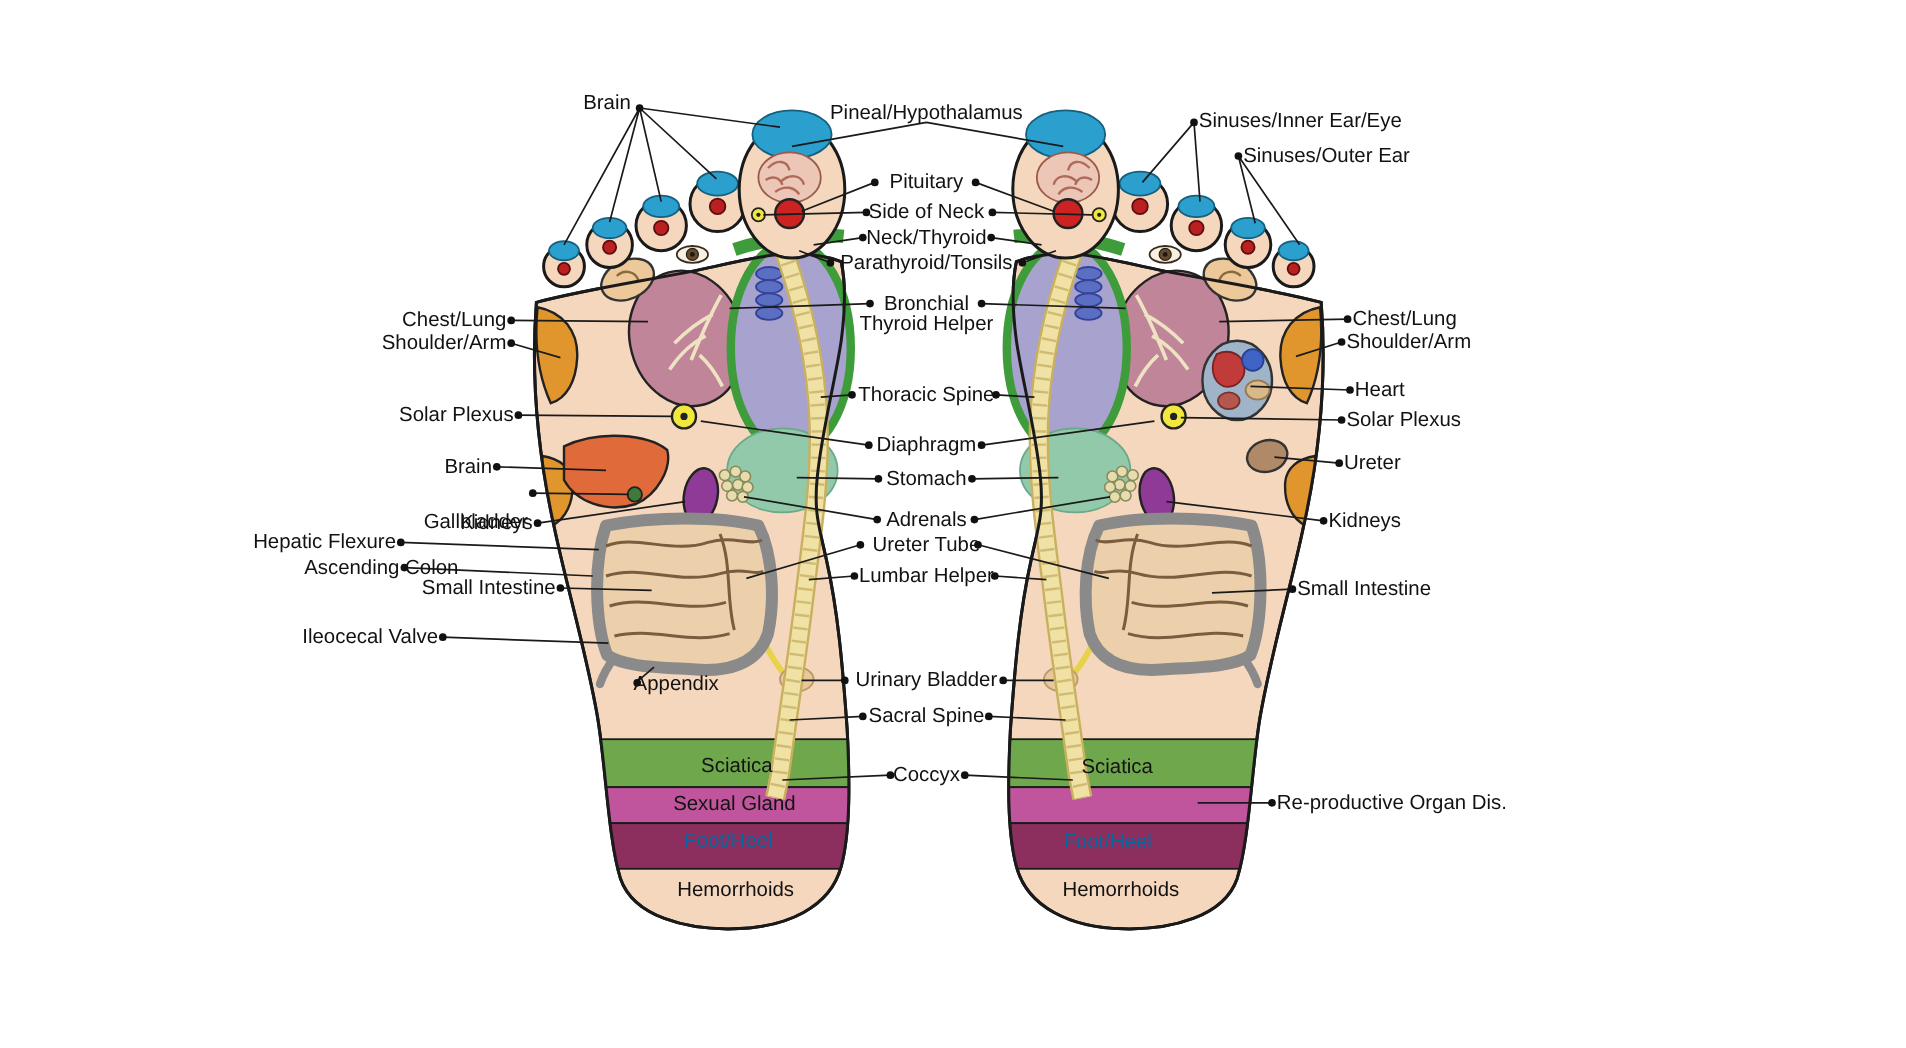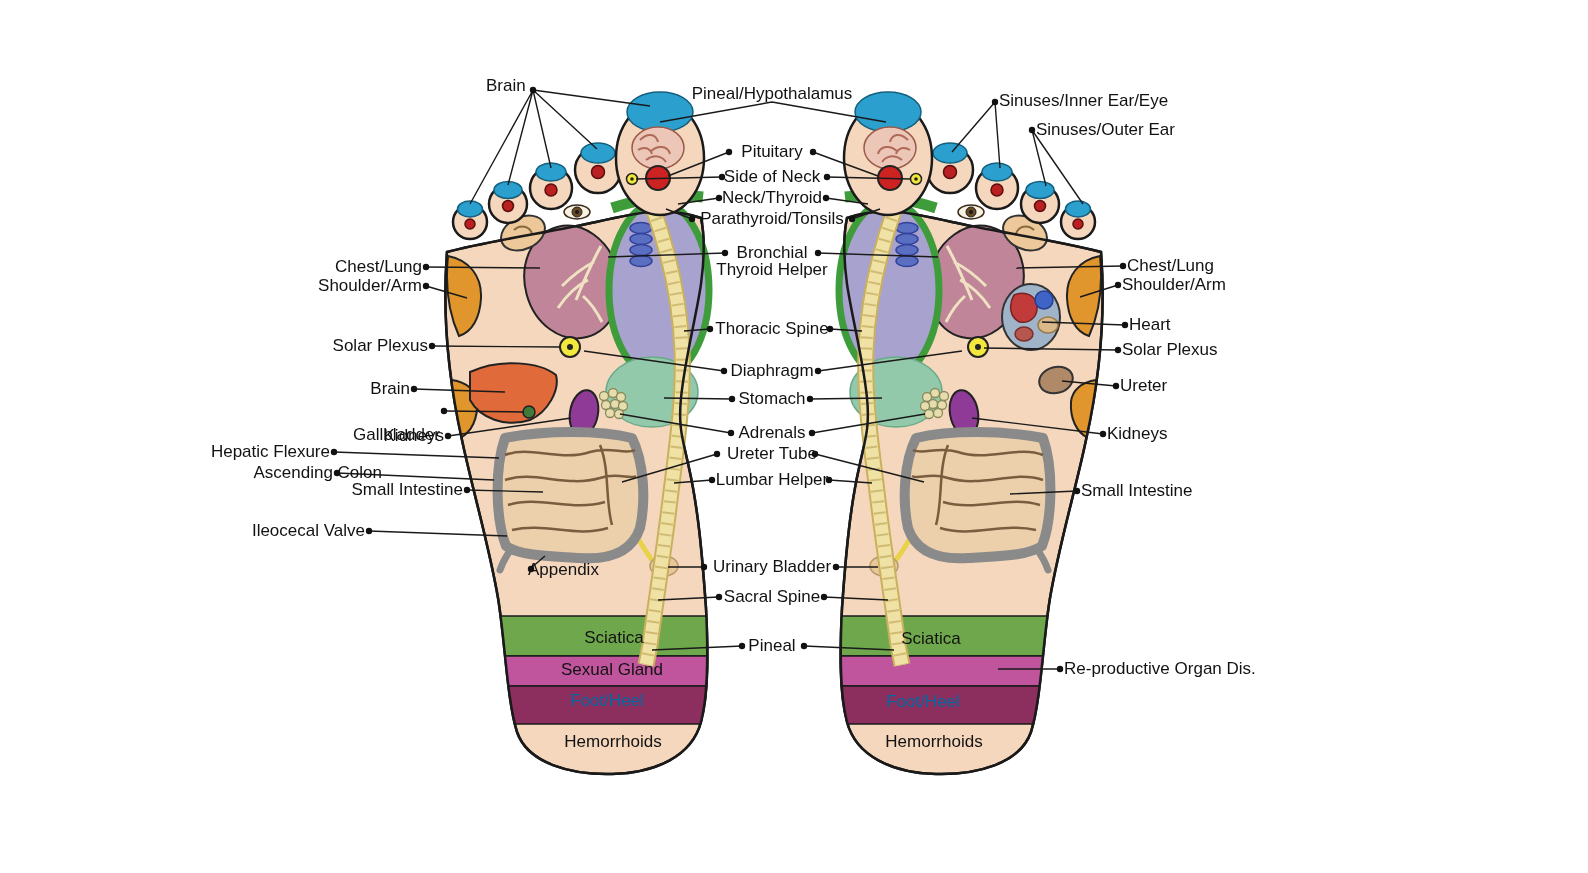--- a/index.html
+++ b/index.html
@@ -276,21 +276,21 @@
   <div class="lbl c" style="left:772px;top:244px"><span>Bronchial</span></div>
   <div class="lbl c" style="left:772px;top:261px"><span>Thyroid Helper</span></div>
   <div class="lbl c" style="left:772px;top:320px"><span>Thoracic Spine</span></div>
   <div class="lbl c" style="left:772px;top:362px"><span>Diaphragm</span></div>
   <div class="lbl c" style="left:772px;top:390px"><span>Stomach</span></div>
   <div class="lbl c" style="left:772px;top:424px"><span>Adrenals</span></div>
   <div class="lbl c" style="left:772px;top:445px"><span>Ureter Tube</span></div>
   <div class="lbl c" style="left:772px;top:471px"><span>Lumbar Helper</span></div>
   <div class="lbl c" style="left:772px;top:558px"><span>Urinary Bladder</span></div>
   <div class="lbl c" style="left:772px;top:588px"><span>Sacral Spine</span></div>
-  <div class="lbl c" style="left:772px;top:637px"><span>Pineal</span></div>
+  <div class="lbl c" style="left:772px;top:637px"><span>Coccyx</span></div>
 
   <div class="lbl" style="left:999px;top:92px"><span>Sinuses/Inner Ear/Eye</span></div>
   <div class="lbl" style="left:1036px;top:121px"><span>Sinuses/Outer Ear</span></div>
   <div class="lbl" style="left:1127px;top:257px"><span>Chest/Lung</span></div>
   <div class="lbl" style="left:1122px;top:276px"><span>Shoulder/Arm</span></div>
   <div class="lbl" style="left:1129px;top:316px"><span>Heart</span></div>
   <div class="lbl" style="left:1122px;top:341px"><span>Solar Plexus</span></div>
   <div class="lbl" style="left:1120px;top:377px"><span>Ureter</span></div>
   <div class="lbl" style="left:1107px;top:425px"><span>Kidneys</span></div>
   <div class="lbl" style="left:1081px;top:482px"><span>Small Intestine</span></div>

